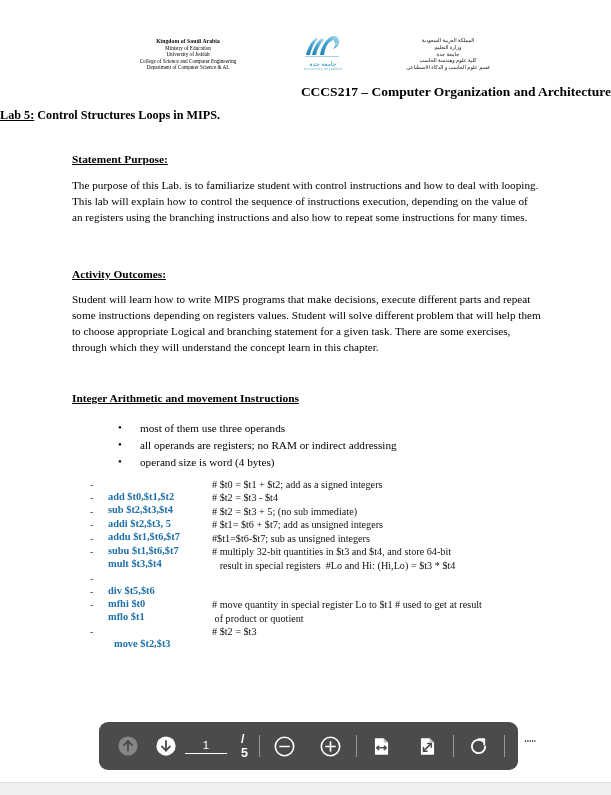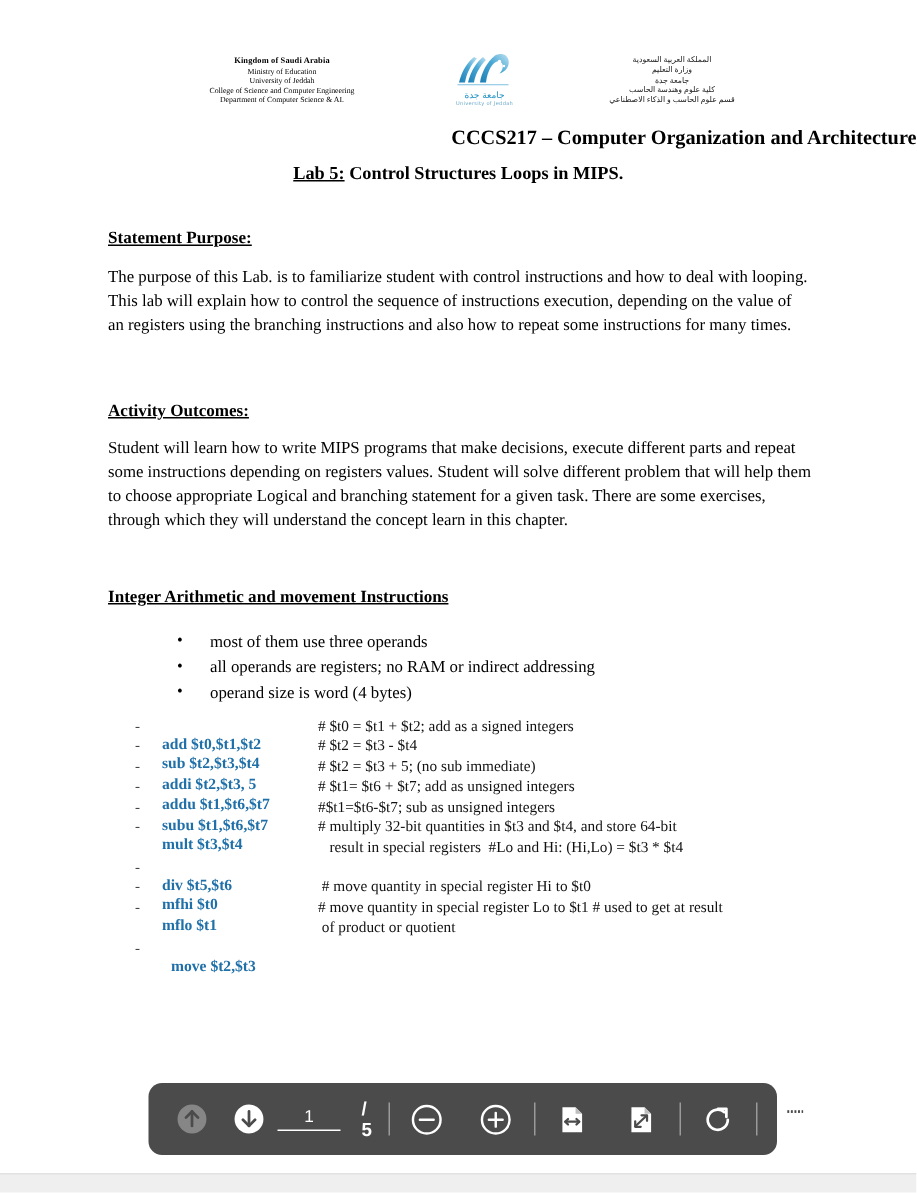--- a/index.html
+++ b/index.html
@@ -80,21 +80,21 @@
     left: 0; top: 84px;
     width: 611px;
     text-align: right;
     font-size: 13.5px;
     font-weight: bold;
   }
   .doc-subtitle {
     position: absolute;
     left: 0; top: 108px;
     width: 611px;
-    text-align: center;
+    text-align: left;
     font-size: 12.2px;
     font-weight: bold;
   }
   .doc-subtitle .u { text-decoration: underline; }
 
   .sec-head {
     position: absolute;
     font-size: 11.4px;
     font-weight: bold;
     text-decoration: underline;
@@ -300,30 +300,30 @@
         <span class="mnem">mult $t3,$t4</span>
         <span class="cmt"><span># multiply 32-bit quantities in $t3 and $t4, and store 64-bit</span><span class="cont">   result in special registers  #Lo and Hi: (Hi,Lo) = $t3 * $t4</span></span>
       </div>
       <div class="instr">
         <span class="dash">-</span>
         <span class="mnem">div $t5,$t6</span>
       </div>
       <div class="instr">
         <span class="dash">-</span>
         <span class="mnem">mfhi $t0</span>
-        <span class="cmt"><span> # move quantity in special register Hi to $t0</span></span>
       </div>
       <div class="instr">
         <span class="dash">-</span>
         <span class="mnem">mflo $t1</span>
         <span class="cmt"><span># move quantity in special register Lo to $t1 # used to get at result</span><span class="cont"> of product or quotient</span></span>
       </div>
       <div class="instr indent-mnem">
         <span class="dash">-</span>
         <span class="mnem">move $t2,$t3</span>
+        <span class="cmt"><span># $t2 = $t3</span></span>
       </div>
     </div>
 
 </div>
 
 <div id="bottom-strip"></div>
 
 <div id="pdf-toolbar">
 
   <div class="tb-btn dim">

